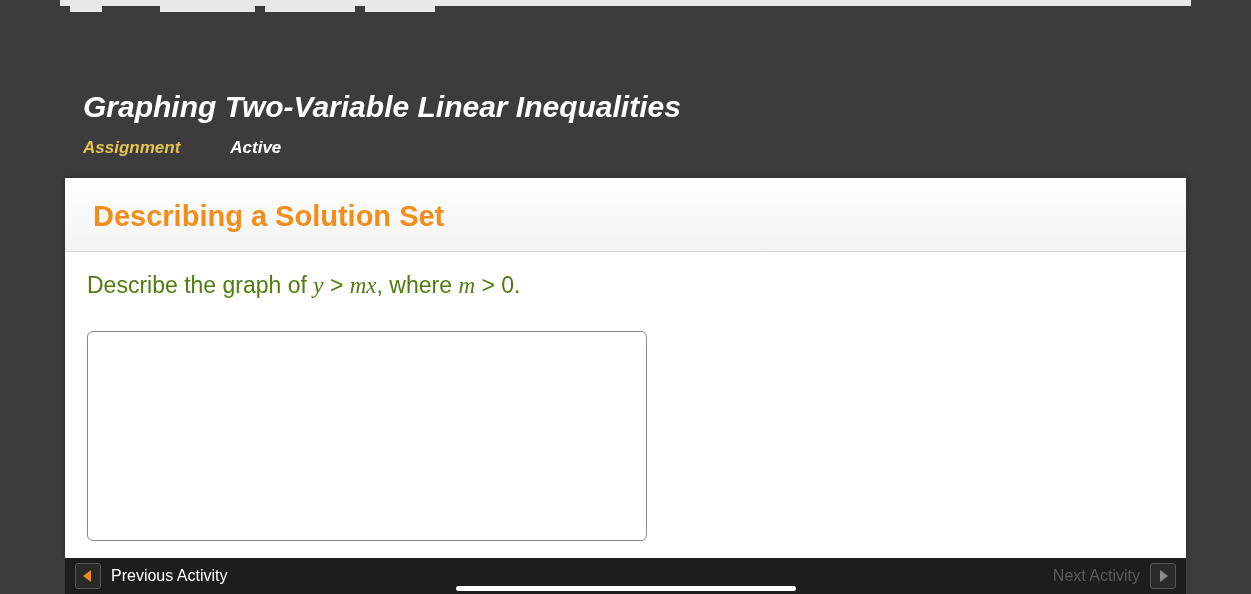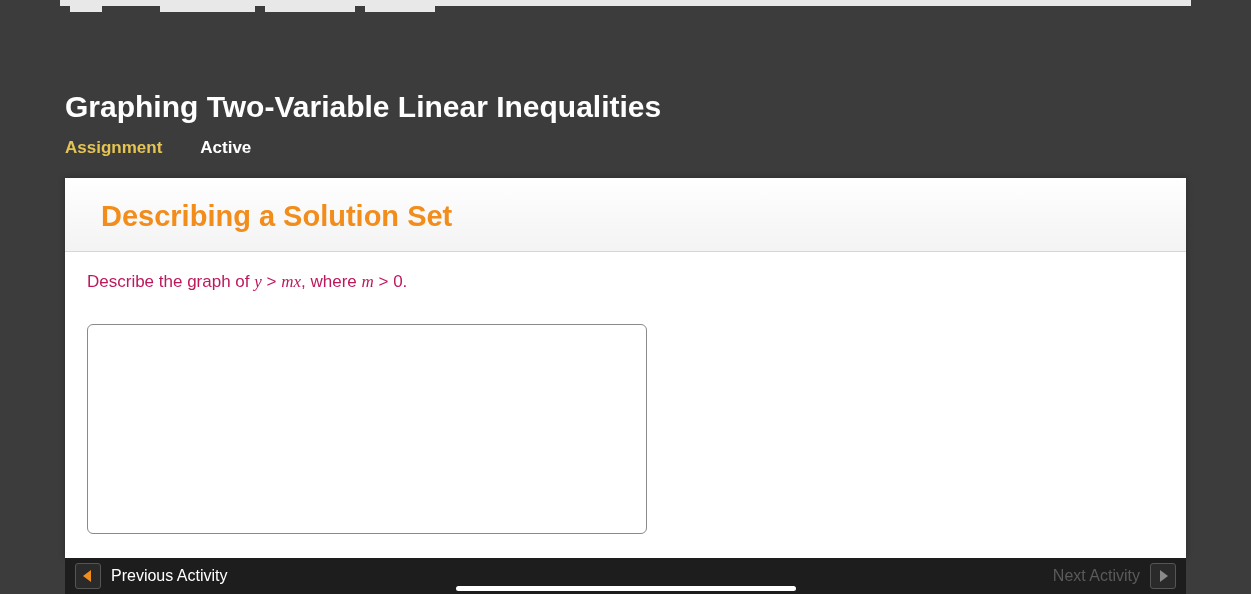--- a/index.html
+++ b/index.html
@@ -18,60 +18,60 @@
     background: #e8e8e8;
   }
   .top-strip .b1 { left: 10px; width: 32px; }
   .top-strip .b2 { left: 100px; width: 95px; }
   .top-strip .b3 { left: 205px; width: 90px; }
   .top-strip .b4 { left: 305px; width: 70px; }
   .top-strip .full { position:absolute; top:0; left:0; right:0; height:6px; background:#e8e8e8; }
 
   .header {
     position: absolute;
-    top: 90px; left: 65px; right: 65px;
+    top: 90px; left: 83px; right: 65px; font-style: italic;
   }
   .page-title {
     color: #ffffff;
     font-size: 30px;
     font-weight: bold;
   }
   .tabs {
     margin-top: 14px;
     display: flex;
     gap: 38px;
     font-size: 17px;
     font-weight: bold;
   }
   .tab-active { color: #e5c454; }
-  .tab-inactive { color: #ffffff; }
+  .tab-inactive { color: #ffffff; margin-left: 12px; }
 
   .content-card {
     position: absolute;
     top: 178px; left: 65px; right: 65px;
     bottom: 36px;
     background: #ffffff;
     box-shadow: 0 0 6px rgba(0,0,0,0.3);
   }
   .card-header {
-    padding: 22px 28px 18px 36px;
+    padding: 22px 28px 18px 28px;
     border-bottom: 1px solid #d6d6d6;
     background: linear-gradient(#ffffff, #f3f3f3);
   }
   .section-title {
     color: #f28c1b;
     font-size: 29px;
     font-weight: bold;
   }
   .card-body {
     padding: 20px 22px;
   }
   .prompt {
-    font-size: 17px;
-    color: #be185d;
+    font-size: 23px;
+    color: #4d7c0f;
     margin-bottom: 32px;
   }
   .mathvar { font-family: "Times New Roman", Times, serif; font-style: italic; }
   .answer-box {
     width: 560px;
     height: 210px;
     border: 1px solid #8a8a8a;
     border-radius: 6px;
     background: #ffffff;
     resize: none;

